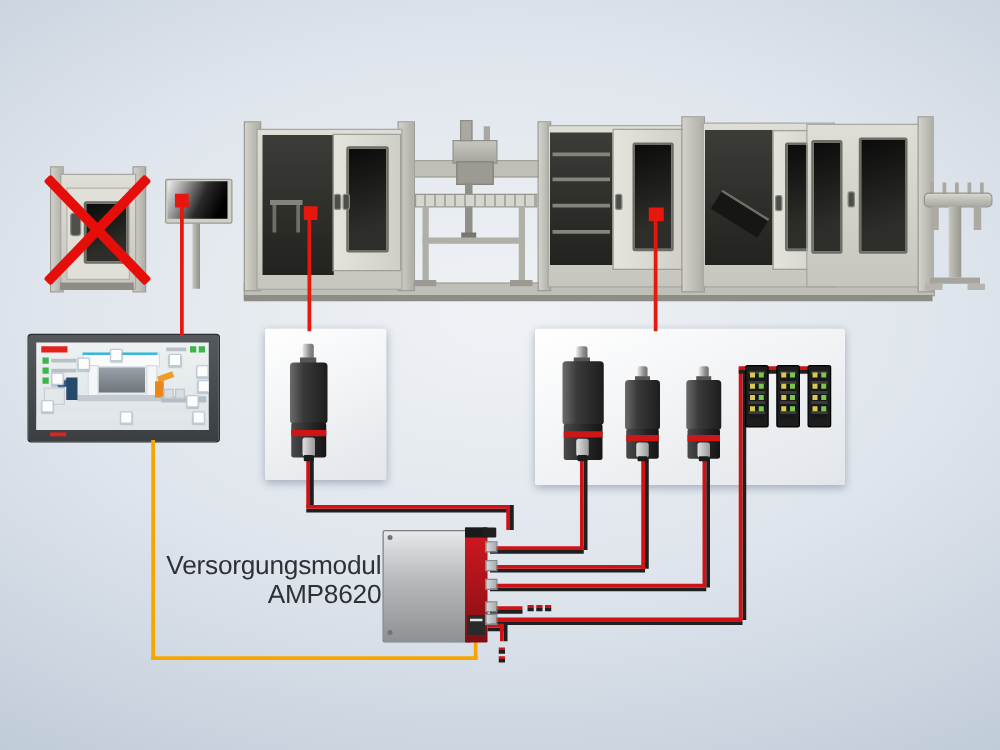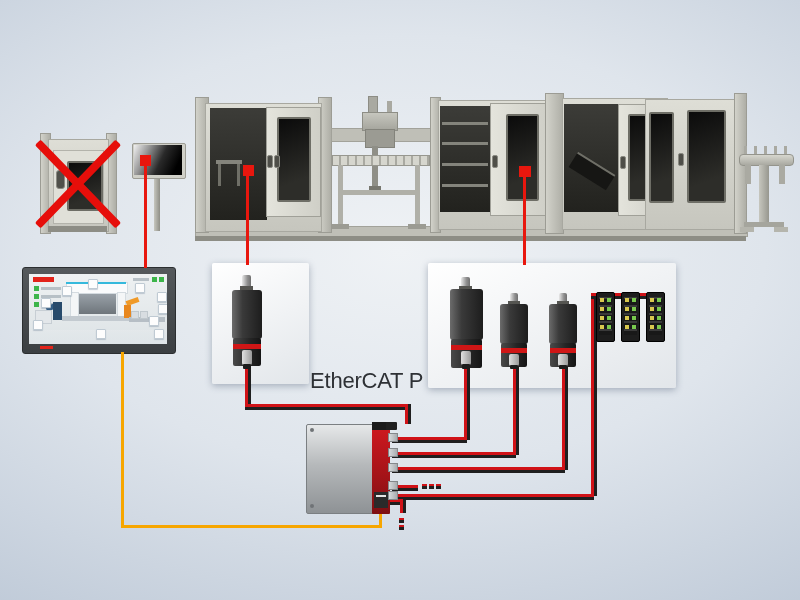--- a/index.html
+++ b/index.html
@@ -293,15 +293,18 @@
     <div class="abs" style="left:374px;top:492px;width:14px;height:16px;background:#2a2a2a;"></div>
     <div class="abs" style="left:376px;top:495px;width:10px;height:2px;background:#e5e5e5;"></div>
     <div class="abs" style="left:386px;top:422px;width:11px;height:8px;background:#1f1f1f;border-radius:1px;"></div>
     <div class="stub" style="left:388px;top:433px;width:8px;height:7px;"></div>
     <div class="stub" style="left:388px;top:448px;width:8px;height:7px;"></div>
     <div class="stub" style="left:388px;top:463px;width:8px;height:7px;"></div>
     <div class="stub" style="left:388px;top:481px;width:8px;height:7px;"></div>
     <div class="stub" style="left:388px;top:491px;width:8px;height:7px;"></div>
   </div>
 
-  <div class="lbl" style="left:310px;top:368px;font-size:22px;">EtherCAT P</div>
+  <div class="lbl" style="left:120px;top:441px;width:185px;text-align:right;font-size:21px;line-height:23px;">
+    <div>Versorgungsmodul</div>
+    <div>AMP8620</div>
+  </div>
 
 </div>
 
 </body></html>

